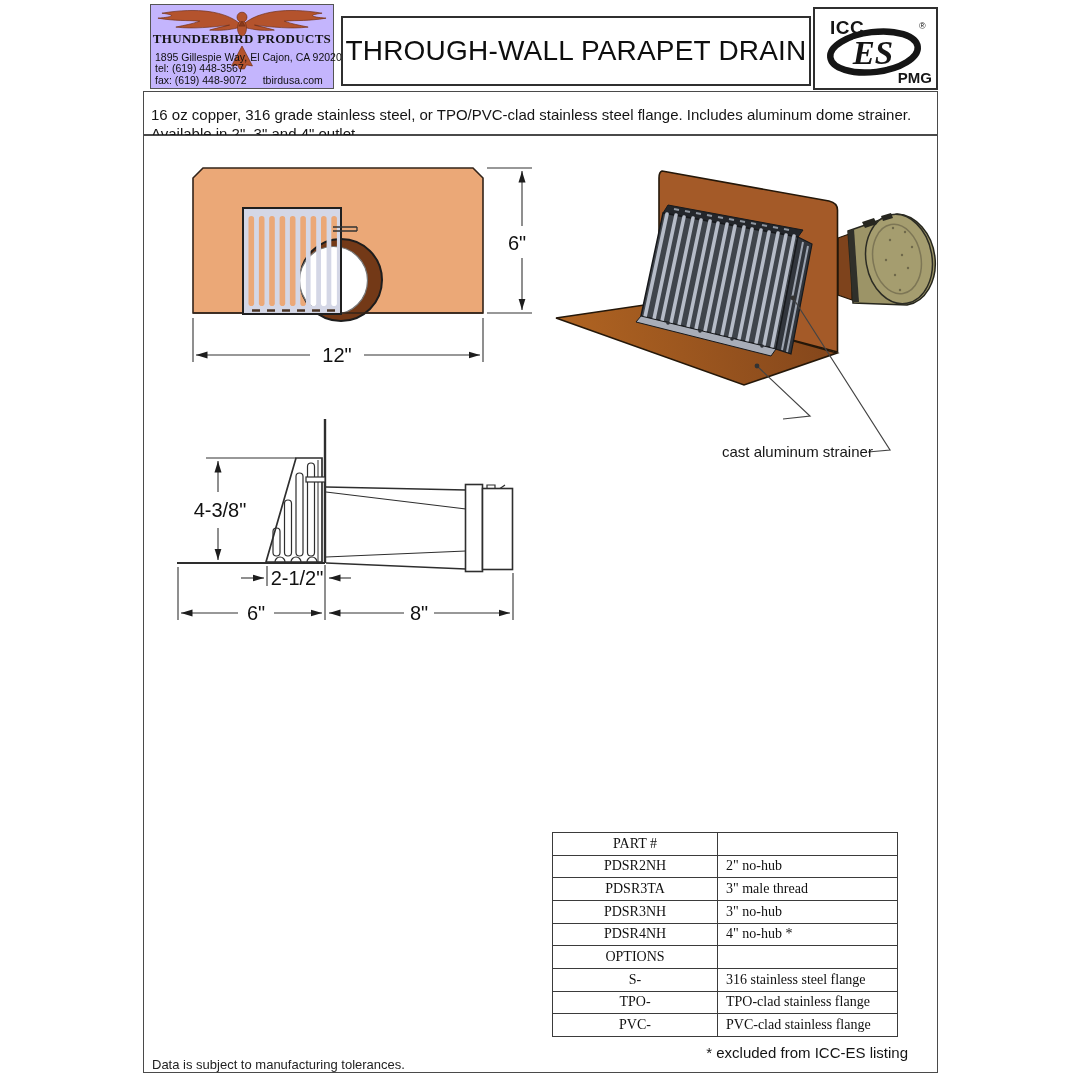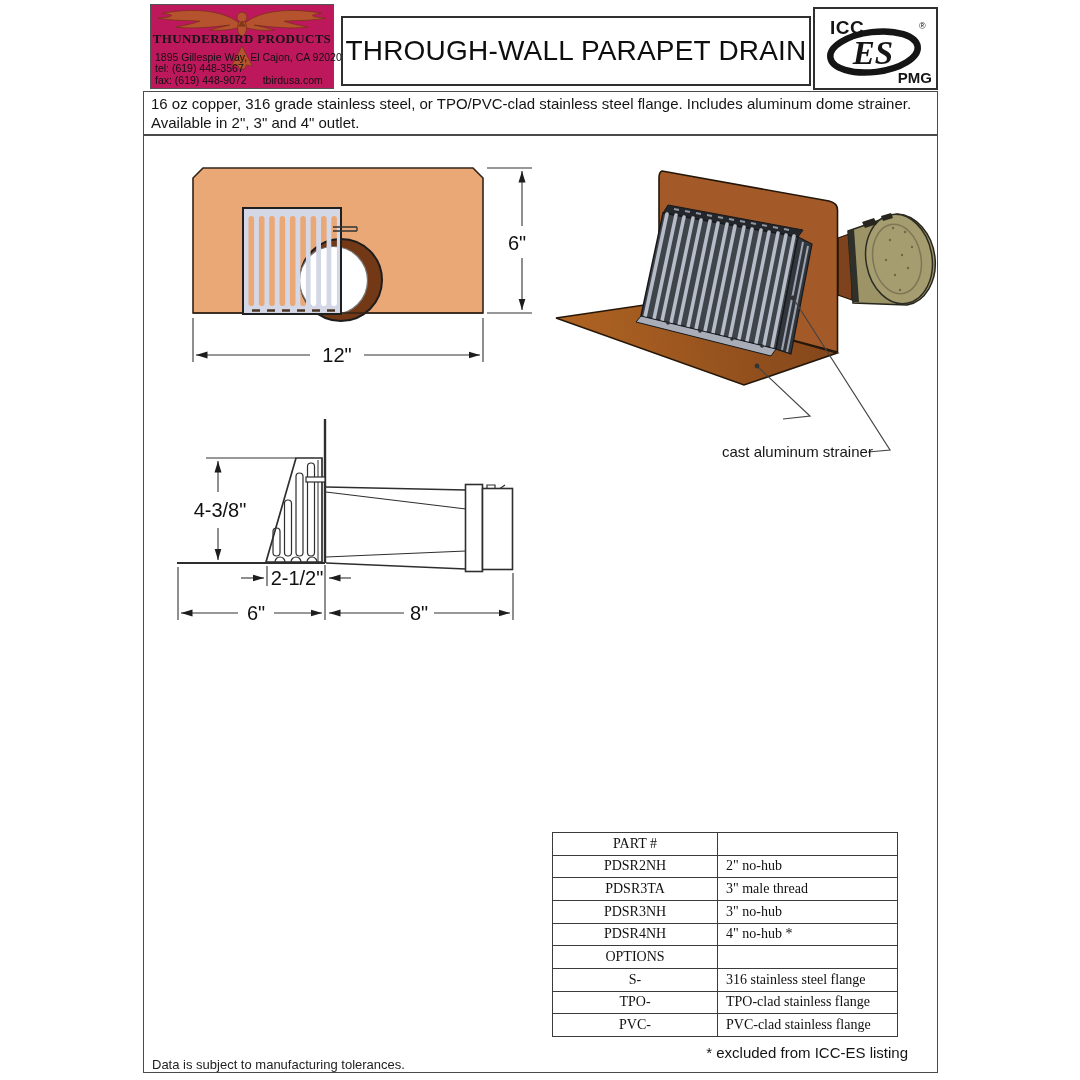--- a/index.html
+++ b/index.html
@@ -2,37 +2,37 @@
 <html><head>
 <meta charset="utf-8">
 <style>
   html,body{margin:0;padding:0;background:#fff;}
   *{box-sizing:border-box;}
   .sheet{position:relative;width:1080px;height:1080px;background:#fff;
          font-family:"Liberation Sans",sans-serif;color:#111;overflow:hidden;}
 
   
   .logo-box{position:absolute;left:150px;top:4px;width:184px;height:85px;
-            border:1px solid #555;background:#be185d;}
+            border:1px solid #555;background:#c4b5fd;}
   .logo-art{position:absolute;left:1px;top:1px;width:180px;height:82px;}
   .company-name{position:absolute;left:0;top:26px;width:100%;text-align:center;
                 font-family:"Liberation Serif",serif;font-weight:bold;font-size:13px;
                 letter-spacing:.3px;color:#141414;}
   .address{position:absolute;left:4px;bottom:2px;font-size:10.5px;line-height:11.5px;color:#101010;white-space:nowrap;margin-top:28px;}
   .address .site{padding-left:16px;}
 
   .title-box{position:absolute;left:341px;top:16px;width:470px;height:70px;
              border:2px solid #2f2f2f;display:flex;align-items:center;justify-content:center;text-align:right;}
   .title-box span{font-size:28px;color:#0e0e0e;letter-spacing:.2px;}
 
   .icc-box{position:absolute;left:813px;top:7px;width:125px;height:83px;border:2px solid #2f2f2f;}
 
   
   .desc-box{position:absolute;left:143px;top:91px;width:795px;height:44px;
-            border:1px solid #4a4a4a;padding:3px 7px;font-size:15px;line-height:18.5px;color:#151515;}
+            border:1px solid #4a4a4a;padding:14px 7px;font-size:15px;line-height:18.5px;color:#151515;}
 
   
   .main-box{position:absolute;left:143px;top:135px;width:795px;height:938px;border:1px solid #4a4a4a;background:#fff;}
 
   .drawing-svg{position:absolute;left:0;top:0;width:1080px;height:1080px;pointer-events:none;z-index:3;}
   .dimtext{font-family:"Liberation Sans",sans-serif;font-size:20px;fill:#111;}
 
   .note{position:absolute;font-size:15px;line-height:16.5px;color:#161616;z-index:4;}
   .note-flashing{left:556px;top:403px;}
   .note-strainer{left:722px;top:444px;}

